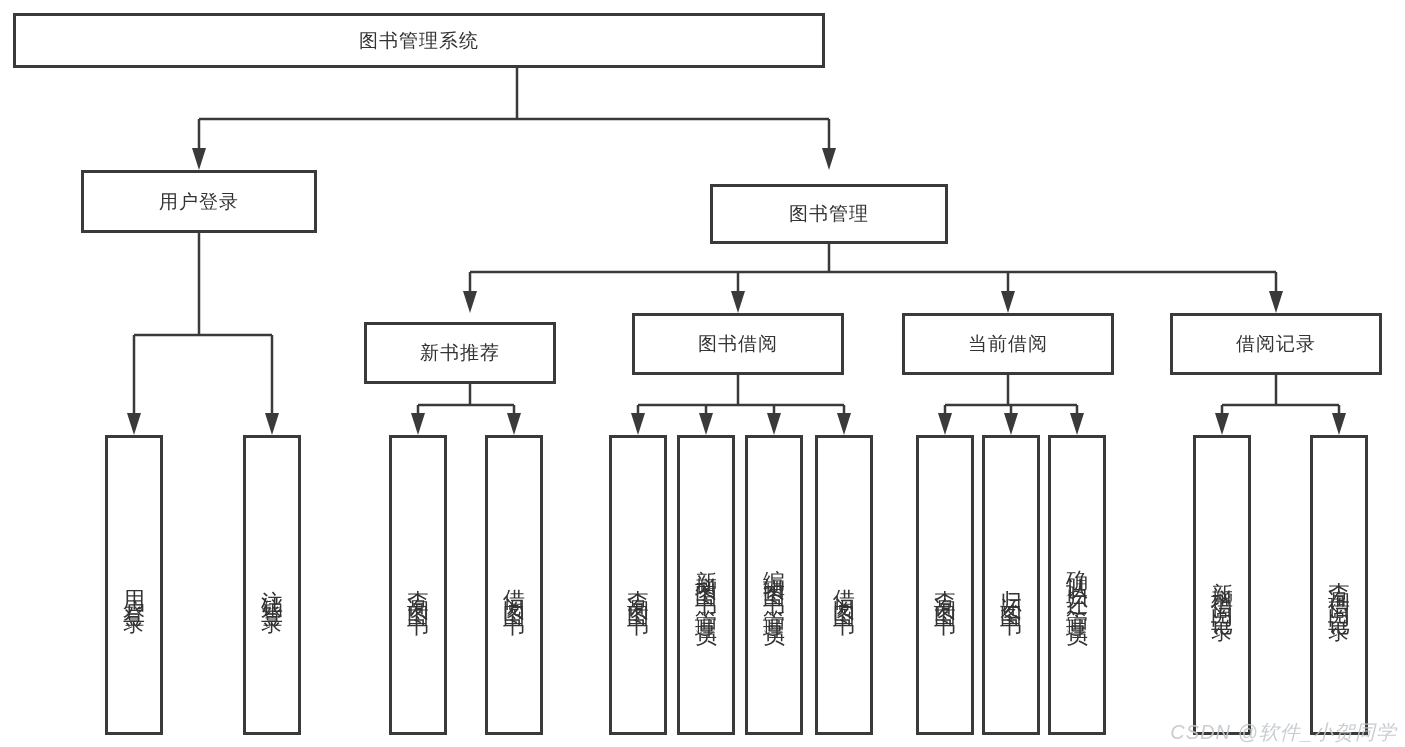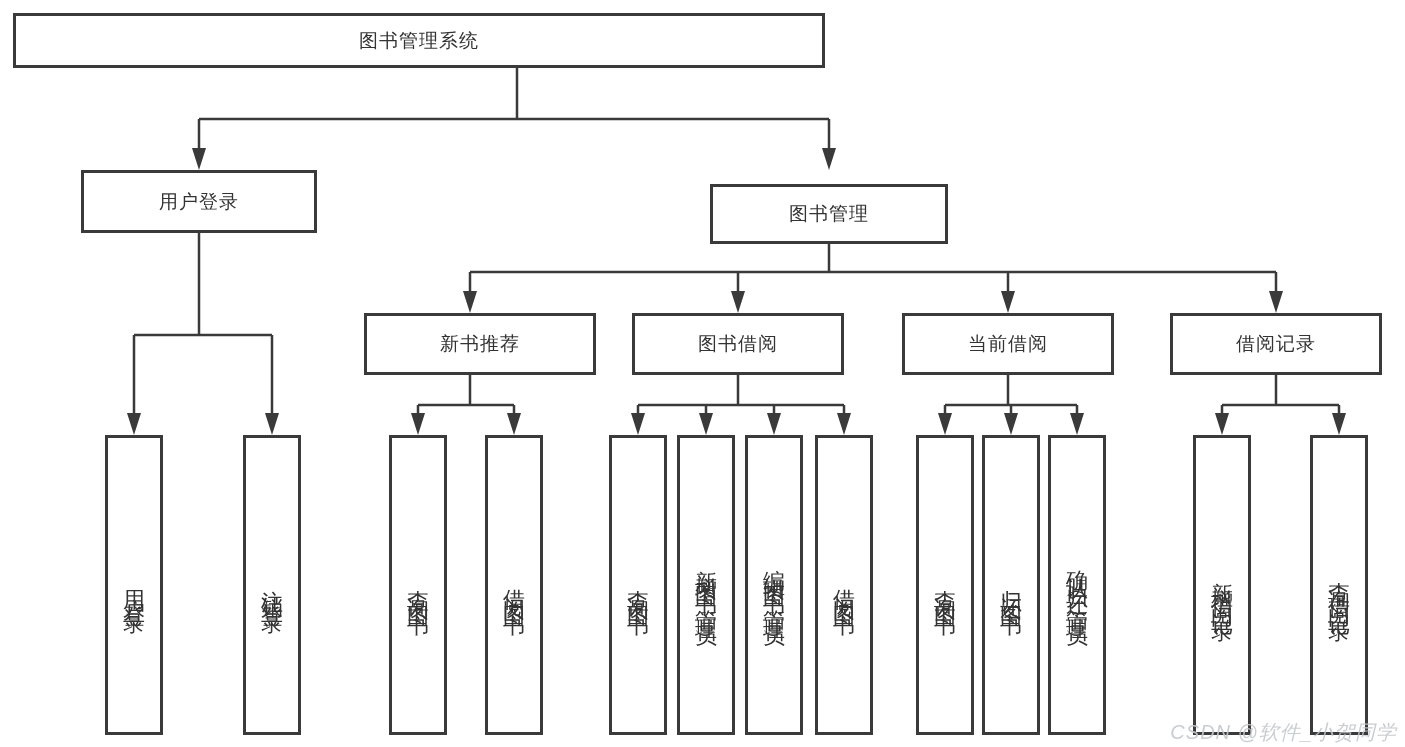--- a/index.html
+++ b/index.html
@@ -89,21 +89,21 @@
              M945 435 L938 413 L952 413 Z  M1011 435 L1004 413 L1018 413 Z
              M1077 435 L1070 413 L1084 413 Z
              M1222 435 L1215 413 L1229 413 Z  M1339 435 L1332 413 L1346 413 Z" fill="#3a3a3a" stroke="none"></path>
   </svg>
 
   <div class="node h" style="left:13px; top:13px; width:812px; height:55px;">图书管理系统</div>
 
   <div class="node h" style="left:81px; top:170px; width:236px; height:63px;">用户登录</div>
   <div class="node h" style="left:710px; top:184px; width:238px; height:60px;">图书管理</div>
 
-  <div class="node h" style="left:364px; top:313px; width:232px; height:62px;text-align:center;">新书推荐</div>
+  <div class="node h" style="left:364px; top:322px; width:192px; height:62px;text-align:center;">新书推荐</div>
   <div class="node h" style="left:632px; top:313px; width:212px; height:62px;">图书借阅</div>
   <div class="node h" style="left:902px; top:313px; width:212px; height:62px;">当前借阅</div>
   <div class="node h" style="left:1170px; top:313px; width:212px; height:62px;">借阅记录</div>
 
   <div class="node v" style="left:105px; top:435px; width:58px; height:300px;">用户登录</div>
   <div class="node v" style="left:243px; top:435px; width:58px; height:300px;">注销登录</div>
 
   <div class="node v" style="left:389px; top:435px; width:58px; height:300px;">查询图书</div>
   <div class="node v" style="left:485px; top:435px; width:58px; height:300px;">借阅图书</div>
 

